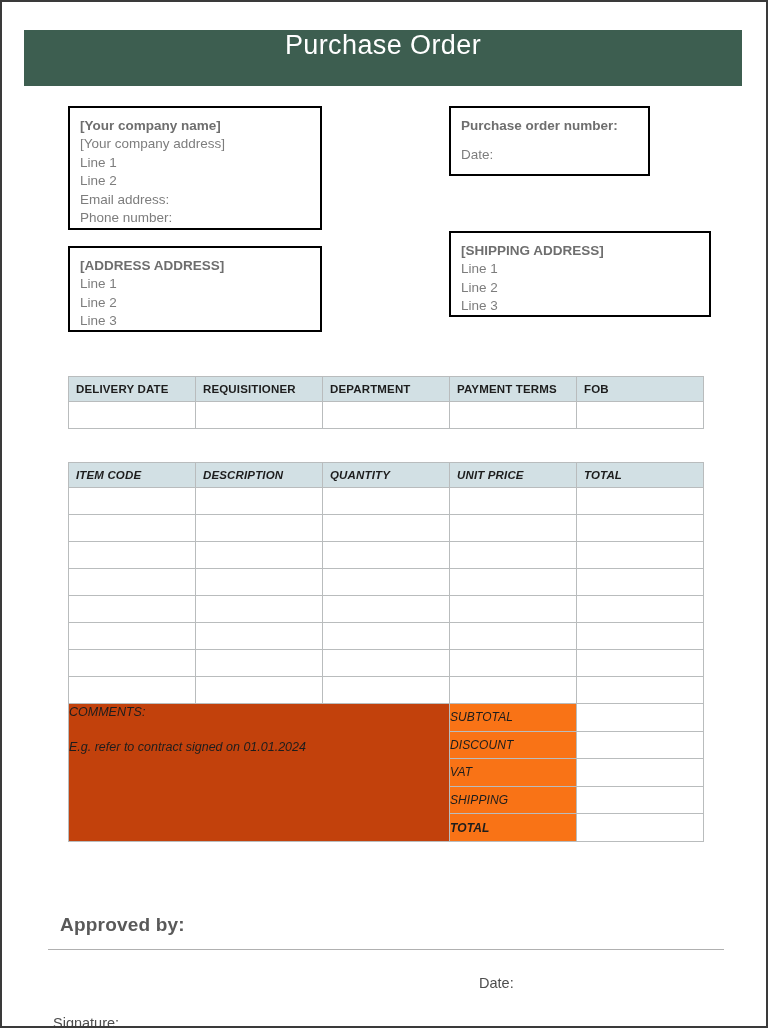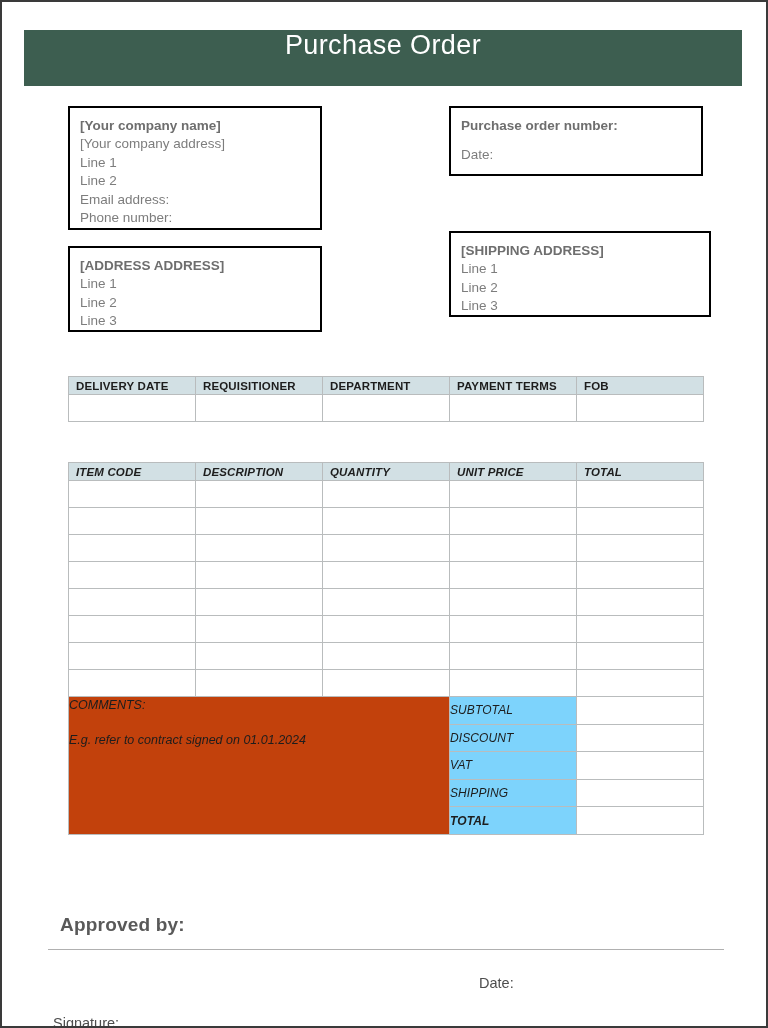--- a/index.html
+++ b/index.html
@@ -56,21 +56,21 @@
   }
   .info-box .line.bold {
     font-weight: bold;
     color: #6e6e6e;
   }
   .info-box .line.spacer {
     height: 11px;
   }
 
   #company-box   { left: 66px;  top: 104px; width: 254px; height: 124px; }
-  #po-box        { left: 447px; top: 104px; width: 254px; height: 70px;  }
+  #po-box        { left: 447px; top: 104px; width: 201px; height: 70px;  }
   #vendor-box    { left: 66px;  top: 244px; width: 254px; height: 86px;  }
   #shipping-box  { left: 447px; top: 229px; width: 262px; height: 86px;  }
 
   
   table.grid {
     position: absolute;
     border-collapse: collapse;
     table-layout: fixed;
     background: #ffffff;
   }
@@ -79,21 +79,21 @@
     box-sizing: border-box;
     padding: 0;
   }
   table.grid th {
     background: #d2e0e4;
     text-align: left;
     font-size: 11.5px;
     font-weight: bold;
     color: #1d1d1d;
     letter-spacing: 0.15px;
-    height: 18px;
+    height: 25px;
     padding: 0 0 0 7px;
     vertical-align: middle;
   }
   table.grid td.blank {
     height: 27px;
     background: #ffffff;
   }
 
   #delivery-table { left: 66px; top: 374px; width: 635px; }
   #items-table    { left: 66px; top: 460px; width: 635px; font-style: italic; }
@@ -109,21 +109,21 @@
     color: #1d1d1d;
     line-height: 17px;
   }
   .comments-example {
     font-size: 12.5px;
     color: #1d1d1d;
     margin-top: 18px;
     line-height: 17px;
   }
   td.total-label {
-    background: #7dd3fc;
+    background: #f97316;
     font-size: 12px;
     color: #1d1d1d;
     height: 27.6px;
     padding: 0 0 0 7px;
     vertical-align: middle;
     letter-spacing: 0.1px;
   }
   td.total-label.strong { font-weight: bold; }
   td.total-value {
     background: #ffffff;

